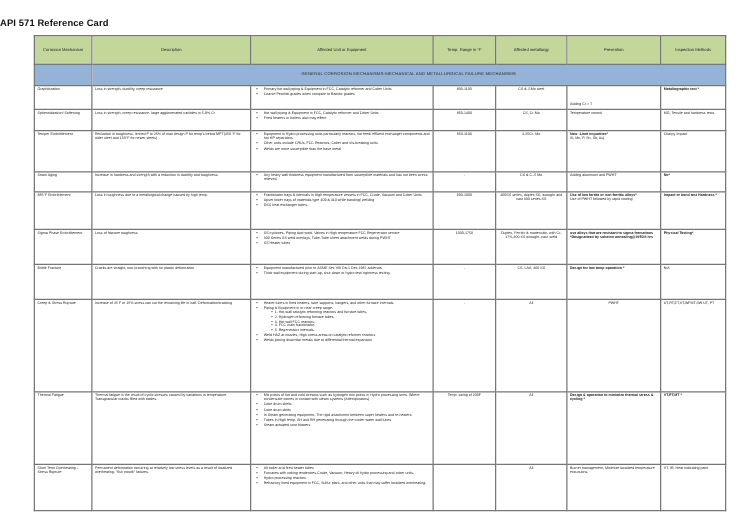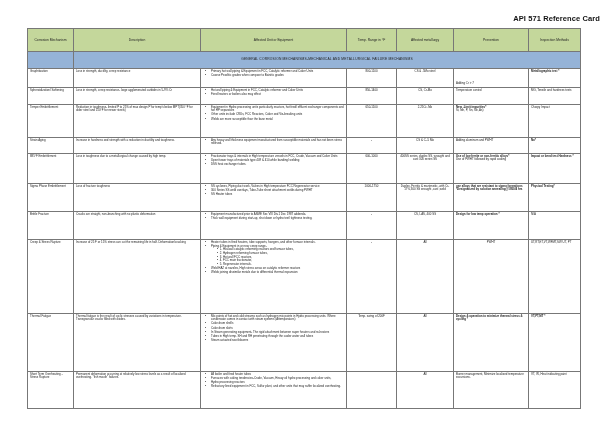--- a/index.html
+++ b/index.html
@@ -1,18 +1,18 @@
 <!DOCTYPE html>
 <html><head>
 <meta charset="utf-8">
 <style>
   html, body { margin: 0; padding: 0; background: #ffffff; }
   body { width: 600px; height: 424px; overflow: hidden; position: relative;
          font-family: "Liberation Sans", sans-serif; color: #222; }
-  .title { position: absolute; top: 14px; left: 0; width: 600px; text-align: right;
+  .title { position: absolute; top: 14px; left: 0; width: 600px; text-align: left;
            font-size: 7.5px; font-weight: bold; color: #111; letter-spacing: 0.1px; }
   table { position: absolute; top: 28px; left: 27px; width: 553px;
           border-collapse: collapse; table-layout: fixed; }
   td, th { border: 0.6px solid #777; vertical-align: top; padding: 1px 2px;
            font-size: 2.9px; line-height: 3.6px; font-weight: normal; overflow: hidden; }
   th { background: #c4d79b; text-align: center; vertical-align: middle; height: 20px;
        font-size: 3.3px; line-height: 4px; color: #222; }
   .section td { background: #95b3d7; height: 14px; vertical-align: middle; font-size: 3.3px; }
   .section .sec-label { text-align: center; letter-spacing: 0.2px; }
   .center { text-align: center; }

